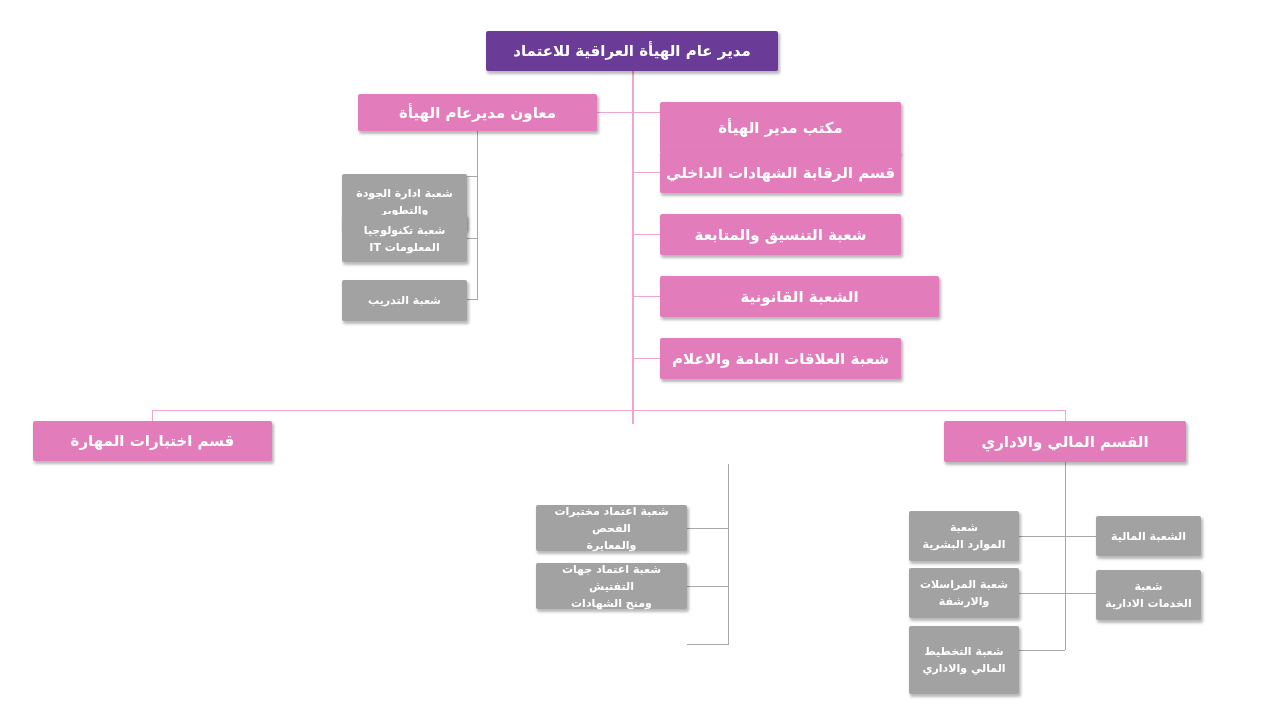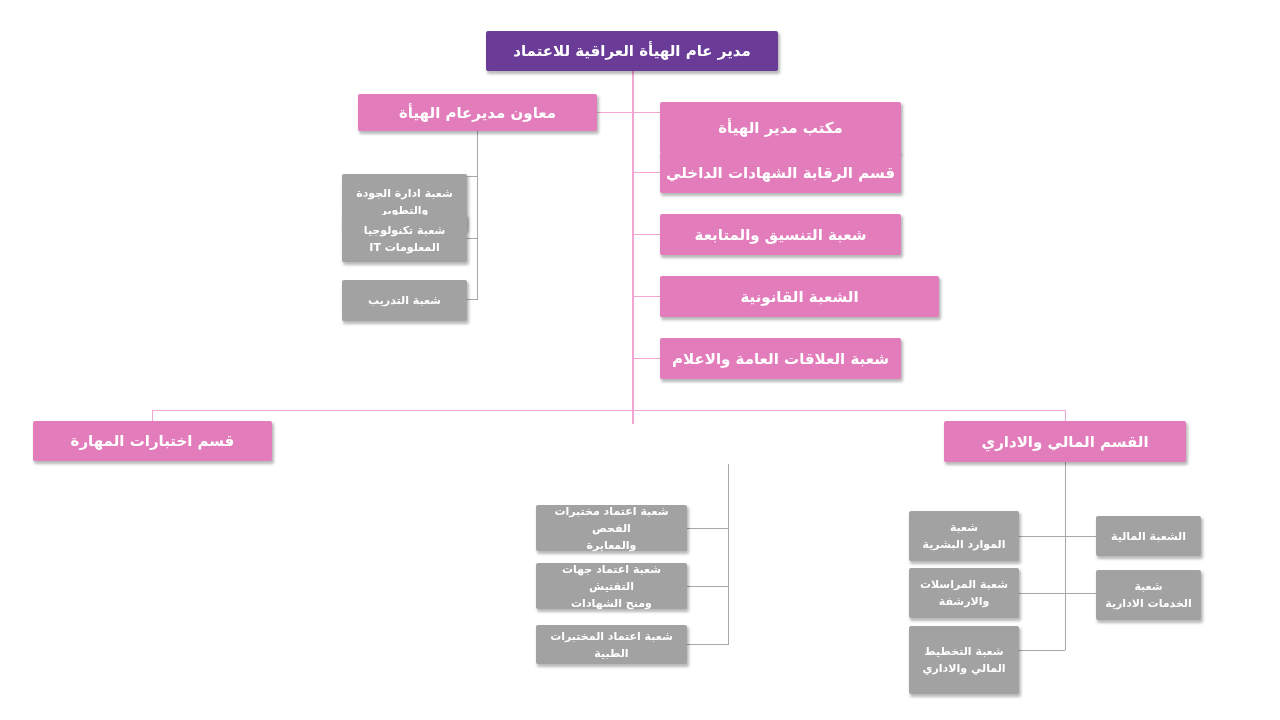--- a/index.html
+++ b/index.html
@@ -111,21 +111,20 @@
 المعلومات IT</div>
   <div class="node grayb n-training" dir="rtl">شعبة التدريب</div>
 
   <div class="node pink n-skills" dir="rtl">قسم اختبارات المهارة</div>
   <div class="node pink n-finadmin" dir="rtl">القسم المالي والاداري</div>
 
   <div class="node grayb n-calibration" dir="rtl">شعبة اعتماد مختبرات الفحص
 والمعايرة</div>
   <div class="node grayb n-inspection" dir="rtl">شعبة اعتماد جهات التفتيش
 ومنح الشهادات</div>
-  <div class="node grayb n-medical" dir="rtl">شعبة اعتماد المختبرات الطبية</div>
 
   <div class="node grayb n-hr" dir="rtl">شعبة
 الموارد البشرية</div>
   <div class="node grayb n-corr" dir="rtl">شعبة المراسلات
 والارشفة</div>
   <div class="node grayb n-planning" dir="rtl">شعبة التخطيط
 المالي والاداري</div>
 
   <div class="node grayb n-financial" dir="rtl">الشعبة المالية</div>
   <div class="node grayb n-adminserv" dir="rtl">شعبة

